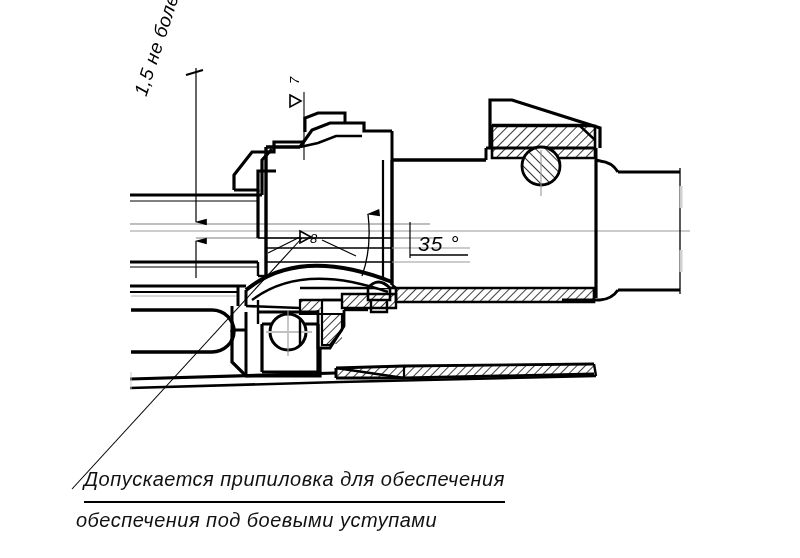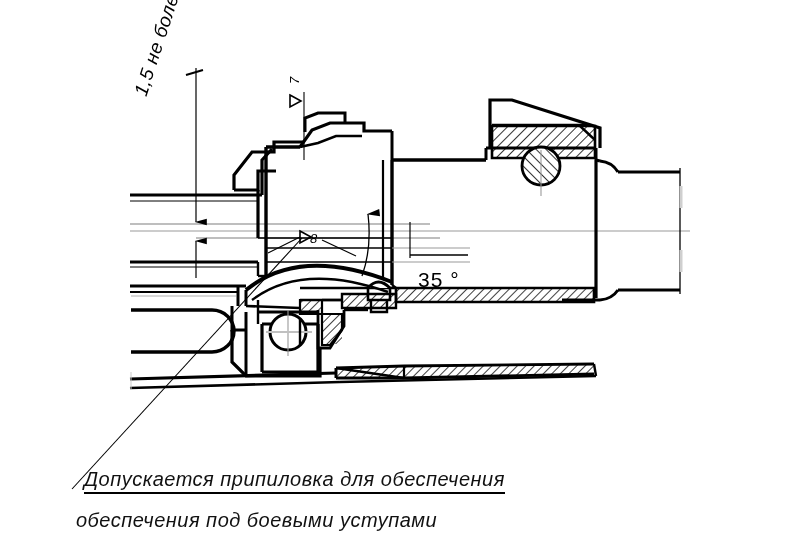--- a/index.html
+++ b/index.html
@@ -32,42 +32,42 @@
   .note-line {
     font-style: italic;
     font-size: 20px;
     letter-spacing: 0.5px;
     color: #111;
   }
   #note-line-1 {
     left: 84px;
     top: 468px;
     border-bottom: 2px solid #000;
-    padding-bottom: 1px;
+    padding-bottom: 10px;
   }
   #note-line-2 {
     left: 76px;
     top: 509px;
   }
   
   #dim-vert-text {
     left: 130px;
     top: 92px;
     font-style: italic;
     font-size: 19px;
     transform: rotate(-72deg);
     transform-origin: left top;
     letter-spacing: 0.5px;
   }
   #angle-text {
     left: 418px;
     top: 232px;
+    font-style: italic;
     font-size: 21px;
     letter-spacing: 1px;
-    margin-top: 36px;
   }
   #finish-7-text {
     left: 287px;
     top: 84px;
     font-style: italic;
     font-size: 13px;
     transform: rotate(-90deg);
     transform-origin: left top;
   }
   #finish-8-text {

